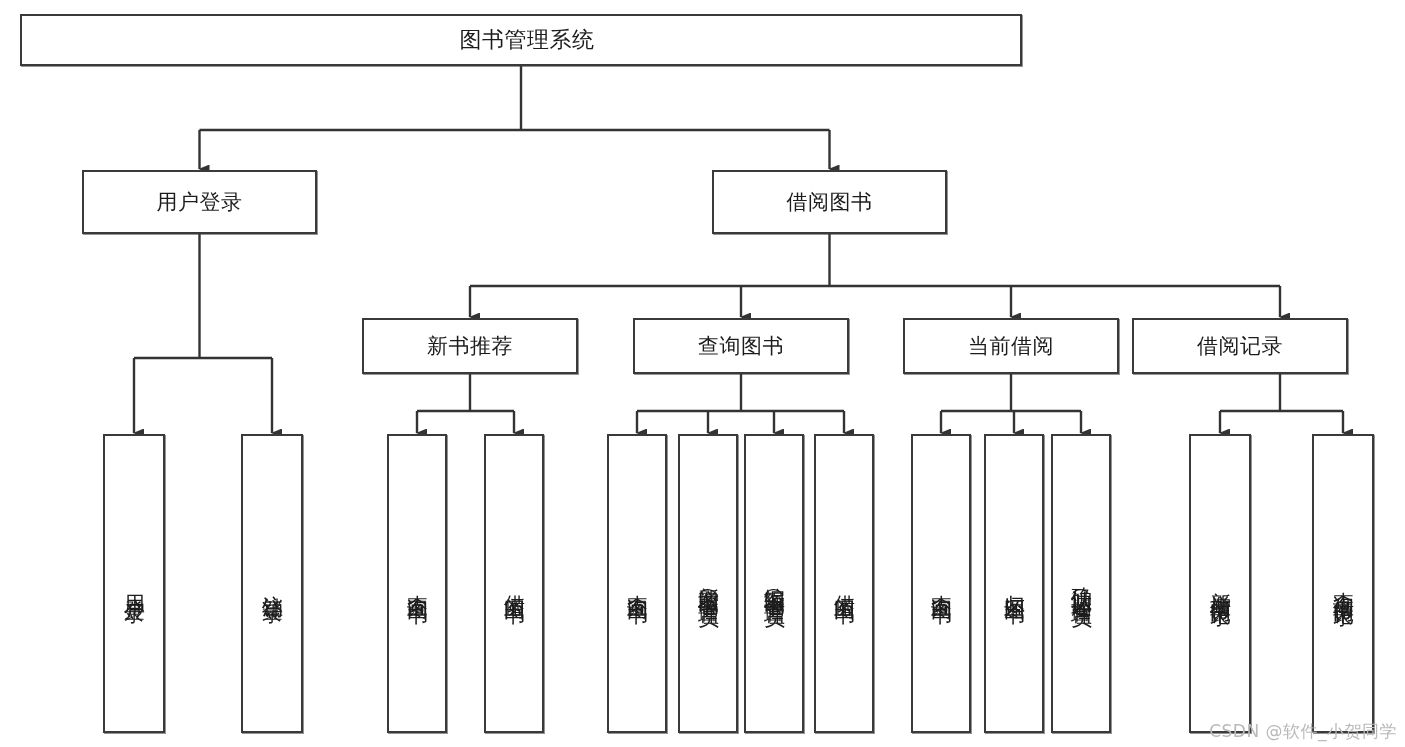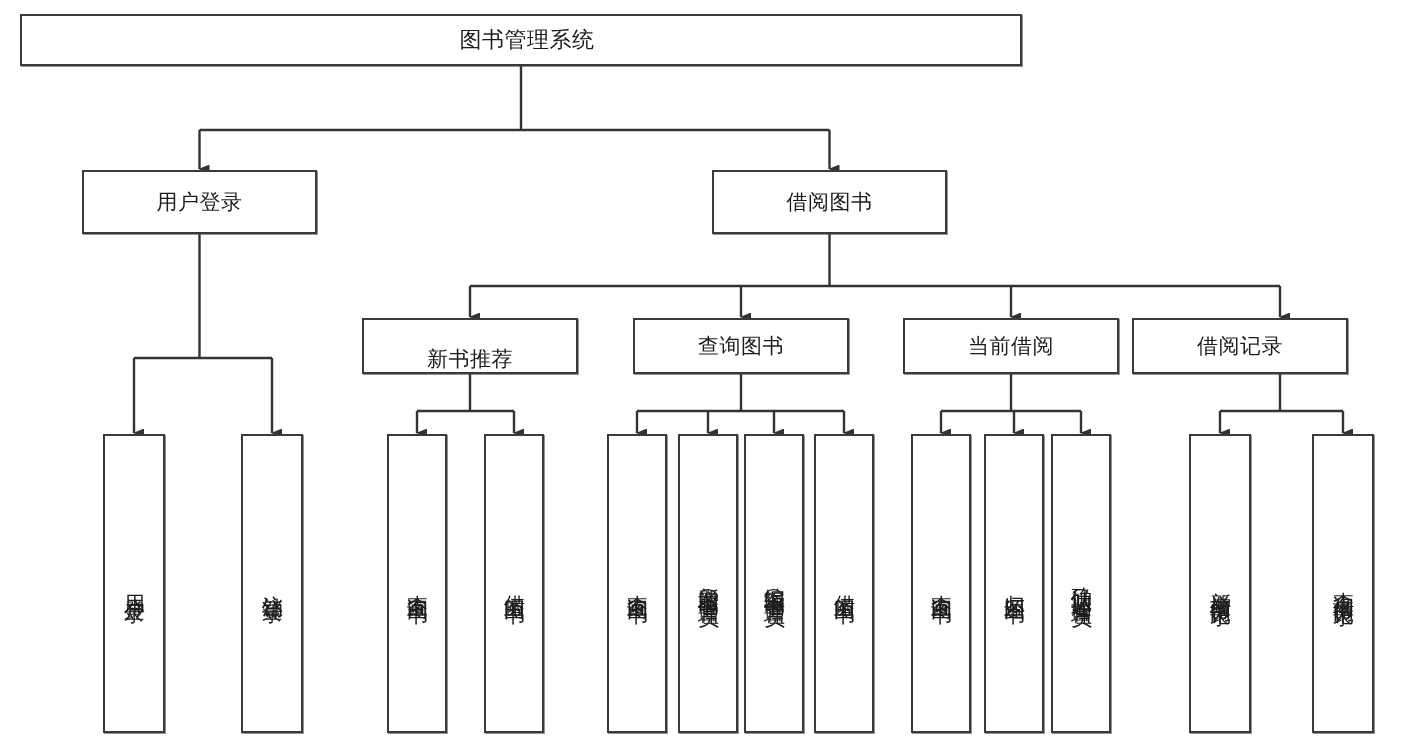--- a/index.html
+++ b/index.html
@@ -122,21 +122,21 @@
   <div id="node-layer">
       <div class="node horiz root" style="left: 20px; top: 14px; width: 1002px; height: 52px;">
         <span class="label">图书管理系统</span>
       </div>
       <div class="node horiz" style="left: 82px; top: 170px; width: 235px; height: 64px;">
         <span class="label">用户登录</span>
       </div>
       <div class="node horiz" style="left: 712px; top: 170px; width: 235px; height: 64px;">
         <span class="label">借阅图书</span>
       </div>
-      <div class="node horiz" style="left: 362px; top: 318px; width: 216px; height: 56px; align-items: flex-end;">
+      <div class="node horiz" style="left: 362px; top: 318px; width: 216px; height: 56px;">
         <span class="label">新书推荐</span>
       </div>
       <div class="node horiz" style="left: 633px; top: 318px; width: 216px; height: 56px;">
         <span class="label">查询图书</span>
       </div>
       <div class="node horiz" style="left: 903px; top: 318px; width: 216px; height: 56px;">
         <span class="label">当前借阅</span>
       </div>
       <div class="node horiz" style="left: 1132px; top: 318px; width: 216px; height: 56px;">
         <span class="label">借阅记录</span>
@@ -175,13 +175,14 @@
         <span class="label">确认归还（管理员）</span>
       </div>
       <div class="node vert" style="left: 1189px; top: 434px; width: 62px; height: 299px;">
         <span class="label">新增借阅记录</span>
       </div>
       <div class="node vert" style="left: 1312px; top: 434px; width: 62px; height: 299px;">
         <span class="label">查询借阅记录</span>
       </div>
     </div>
 
+  <div class="watermark">CSDN @软件_小贺同学</div>
 </div>
 
 </body></html>

